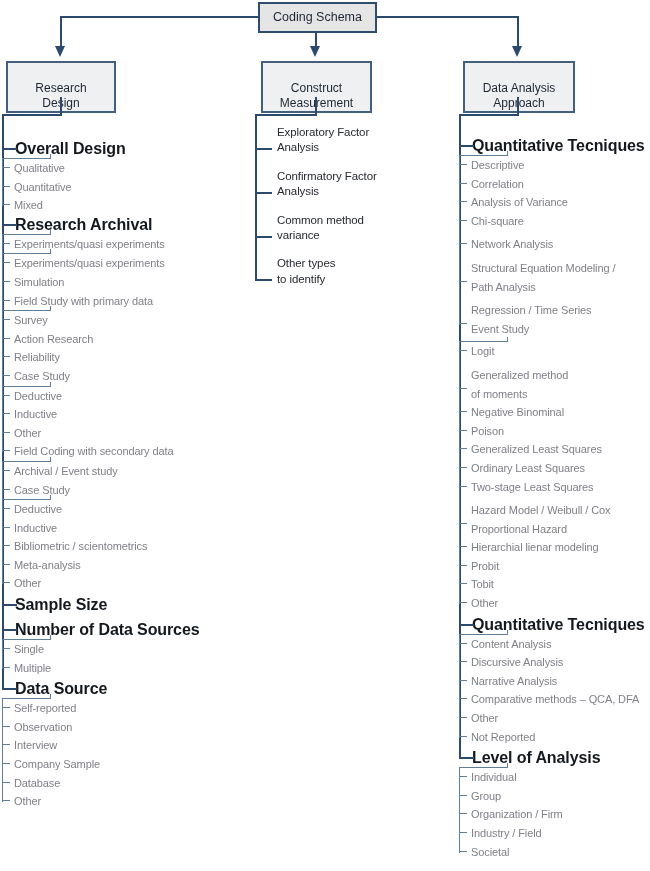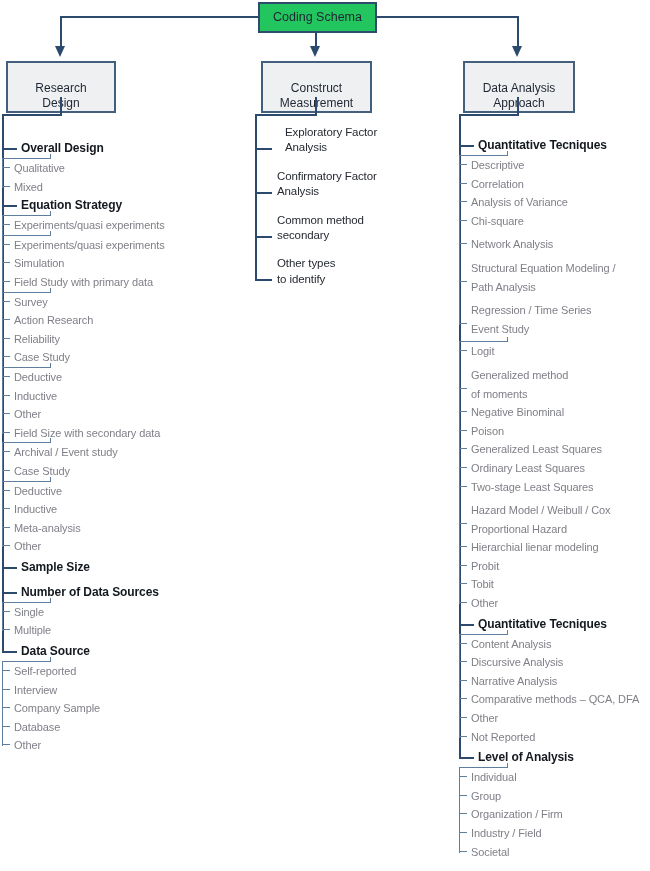--- a/index.html
+++ b/index.html
@@ -4,21 +4,21 @@
 <style>
   html,body{margin:0;padding:0;background:#fff;}
   #page{
     position:relative;width:650px;height:871px;background:#ffffff;
     font-family:"Liberation Sans",sans-serif;overflow:hidden;
     --navy:#2b4a6d;--slate:#5f7e9e;--ink:#14181f;--gray:#7f7f88;--midtxt:#262a31;
   }
   
   .box{position:absolute;box-sizing:border-box;text-align:center;
        white-space:pre;color:#1f2633;}
-  #root-box{left:258px;top:2px;width:119px;height:31px;background:#22c55e;
+  #root-box{left:258px;top:2px;width:119px;height:31px;background:#e5e5e5;
     border:2px solid #2d4c6e;font-size:12.5px;line-height:27px;}
   .b2{background:#eef0f2;border:2px solid #42607e;font-size:12px;line-height:15px;
       padding-top:18px;height:52px;}
   #box-left{left:6px;top:61px;width:110px;}
   #box-mid{left:261px;top:61px;width:111px;}
   #box-right{left:463px;top:61px;width:112px;}
   
   .hl{position:absolute;height:2px;background:var(--navy);}
   .vl{position:absolute;width:2px;background:var(--navy);}
   .arr{position:absolute;width:0;height:0;
@@ -44,37 +44,37 @@
   .lbl{display:block;white-space:pre;}
   
   .col ul.kids > li{--sw:8px;}
   .col ul.kids .lbl{padding-left:12px;font-size:11px;letter-spacing:-0.1px;
        line-height:18.6px;color:var(--gray);}
   .col .two{padding-top:5px;--sy:27px;}
   .col .two > .lbl{line-height:15.3px;}
   
   .col > ul > li{--sw:15px;}
   .col > ul > li.sec{padding-top:2px;--sy:11px;}
-  .col > ul > li.sec > .lbl{padding-left:19px;font-size:12px;font-weight:bold;
-       line-height:19px;color:var(--ink);letter-spacing:-0.1px;}
+  .col > ul > li.sec > .lbl{padding-left:5px;font-size:16px;font-weight:bold;
+       line-height:19px;color:var(--ink);letter-spacing:-0.1px;margin-left:8px;}
   #col-left  > ul > li:nth-child(1){padding-top:23px;--sy:32px;}
   #col-left  > ul > li:nth-child(2){padding-top:0;--sy:9px;}
   #col-left  > ul > li:nth-child(4){padding-top:6px;--sy:15px;}
   #col-right > ul > li:nth-child(1){padding-top:20px;--sy:29px;}
   
   #col-right > ul > li:first-child > ul > li:nth-child(5){padding-top:5px;--sy:13px;}
   
   #col-right > ul > li:first-child > ul > li:nth-child(7) > ul{margin-top:4px;}
   
   #col-mid li{--sy:23px;--sw:17px;padding-bottom:13.2px;}
   #col-mid li:first-child{padding-top:9px;--sy:32px;}
   #col-mid .lbl{padding-left:22px;font-size:11.5px;line-height:15.3px;
        color:var(--midtxt);letter-spacing:-0.1px;}
   #col-mid li.two{padding-top:0;}
-  #col-mid li:first-child.two{padding-top:9px;padding-left:8px;}
+  #col-mid li:first-child.two{padding-top:9px;}
 </style>
 </head>
 <body>
 
 <div id="page">
 
   <div class="box" id="root-box">Coding Schema</div>
 
   <div class="hl" style="left:61px;top:16px;width:197px"></div>
   <div class="hl" style="left:377px;top:16px;width:142px"></div>
@@ -101,26 +101,29 @@
 
   <div class="col" id="col-left">
       <ul>
         <li class="sec">
           <span class="lbl">Overall Design</span>
           <ul class="kids">
             <li>
               <span class="lbl">Qualitative</span>
             </li>
             <li>
+              <span class="lbl">Quantitative</span>
+            </li>
+            <li>
               <span class="lbl">Mixed</span>
             </li>
           </ul>
         </li>
         <li class="sec">
-          <span class="lbl">Equation Strategy</span>
+          <span class="lbl">Research Archival</span>
           <ul class="kids">
             <li>
               <span class="lbl">Experiments/quasi experiments</span>
               <ul class="kids">
                 <li>
                   <span class="lbl">Experiments/quasi experiments</span>
                 </li>
                 <li>
                   <span class="lbl">Simulation</span>
                 </li>
@@ -148,37 +151,40 @@
                       <span class="lbl">Inductive</span>
                     </li>
                   </ul>
                 </li>
                 <li>
                   <span class="lbl">Other</span>
                 </li>
               </ul>
             </li>
             <li>
-              <span class="lbl">Field Size with secondary data</span>
+              <span class="lbl">Field Coding with secondary data</span>
               <ul class="kids">
                 <li>
                   <span class="lbl">Archival / Event study</span>
                 </li>
                 <li>
                   <span class="lbl">Case Study</span>
                   <ul class="kids">
                     <li>
                       <span class="lbl">Deductive</span>
                     </li>
                     <li>
                       <span class="lbl">Inductive</span>
                     </li>
                   </ul>
                 </li>
                 <li>
+                  <span class="lbl">Bibliometric / scientometrics</span>
+                </li>
+                <li>
                   <span class="lbl">Meta-analysis</span>
                 </li>
                 <li>
                   <span class="lbl">Other</span>
                 </li>
               </ul>
             </li>
           </ul>
         </li>
         <li class="sec">
@@ -193,20 +199,23 @@
             <li>
               <span class="lbl">Multiple</span>
             </li>
           </ul>
         </li>
         <li class="sec">
           <span class="lbl">Data Source</span>
           <ul class="kids">
             <li>
               <span class="lbl">Self-reported</span>
+            </li>
+            <li>
+              <span class="lbl">Observation</span>
             </li>
             <li>
               <span class="lbl">Interview</span>
             </li>
             <li>
               <span class="lbl">Company Sample</span>
             </li>
             <li>
               <span class="lbl">Database</span>
             </li>
@@ -222,21 +231,21 @@
         <li class="two">
           <span class="lbl">Exploratory Factor
 Analysis</span>
         </li>
         <li class="two">
           <span class="lbl">Confirmatory Factor
 Analysis</span>
         </li>
         <li class="two">
           <span class="lbl">Common method
-secondary</span>
+variance</span>
         </li>
         <li class="two">
           <span class="lbl">Other types
 to identify</span>
         </li>
       </ul>
     </div>
   <div class="col" id="col-right">
       <ul>
         <li class="sec">

